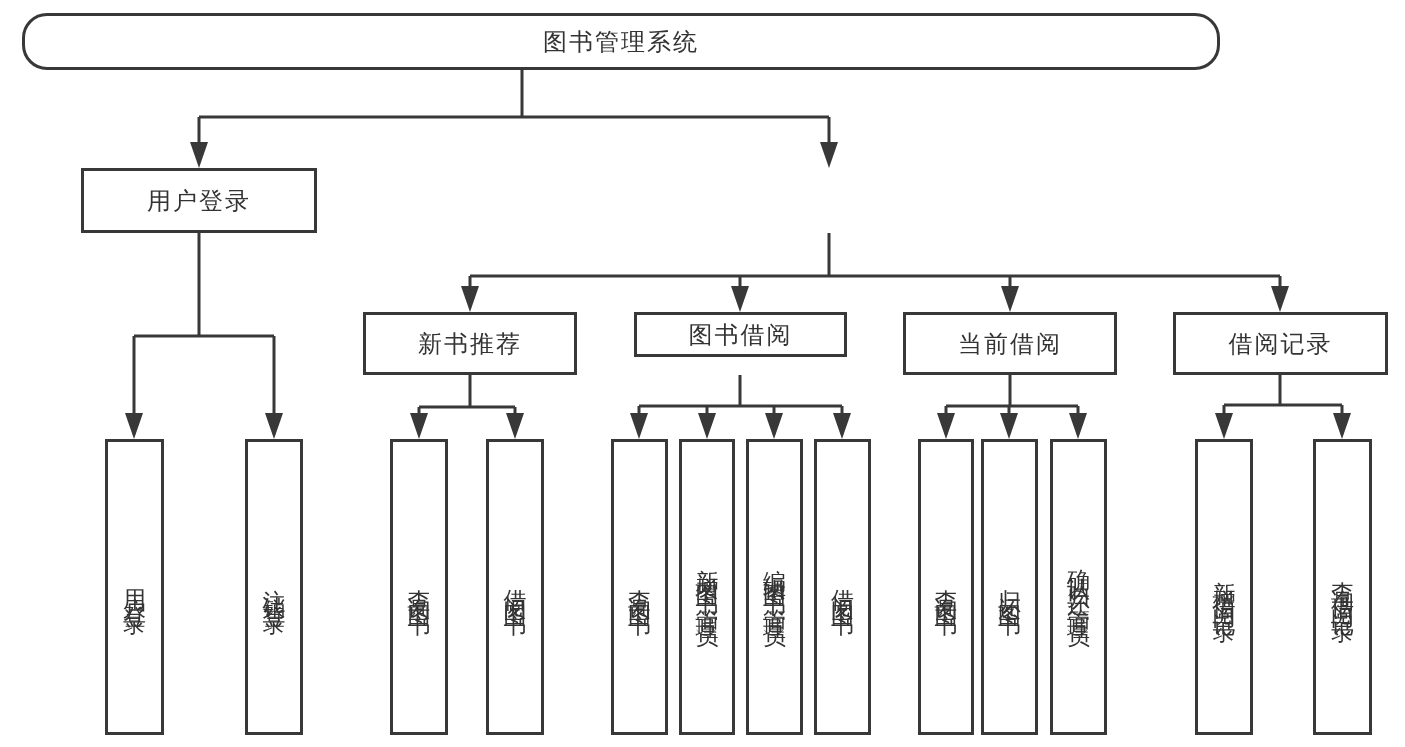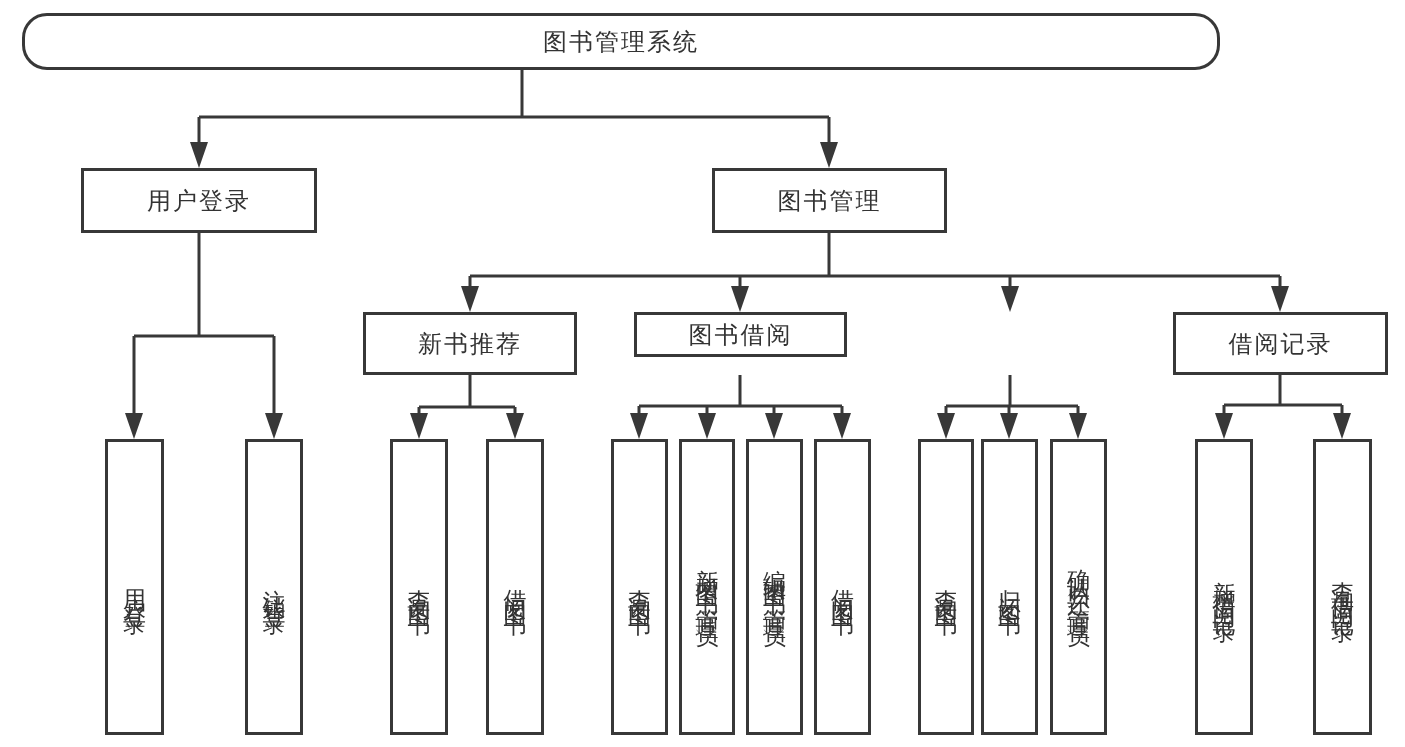--- a/index.html
+++ b/index.html
@@ -109,24 +109,24 @@
       <polygon points="1000,413 1018,413 1009,439"></polygon>
       <polygon points="1069,413 1087,413 1078,439"></polygon>
       <polygon points="1215,413 1233,413 1224,439"></polygon>
       <polygon points="1333,413 1351,413 1342,439"></polygon>
     </g>
   </svg>
 
   <div class="node hnode n-root">图书管理系统</div>
 
   <div class="node hnode n-login">用户登录</div>
-  <div class="node hnode n-mgmt">图书管理</div>
 
   <div class="node hnode n-rec">新书推荐</div>
   <div class="node hnode n-borrow">图书借阅</div>
+  <div class="node hnode n-cur">当前借阅</div>
   <div class="node hnode n-hist">借阅记录</div>
 
   <div class="node leaf l-ulogin">用户登录</div>
   <div class="node leaf l-logout">注销登录</div>
 
   <div class="node leaf l-q1">查询图书</div>
   <div class="node leaf l-b1">借阅图书</div>
 
   <div class="node leaf l-q2">查询图书</div>
   <div class="node leaf l-add">新增图书（管理员）</div>

